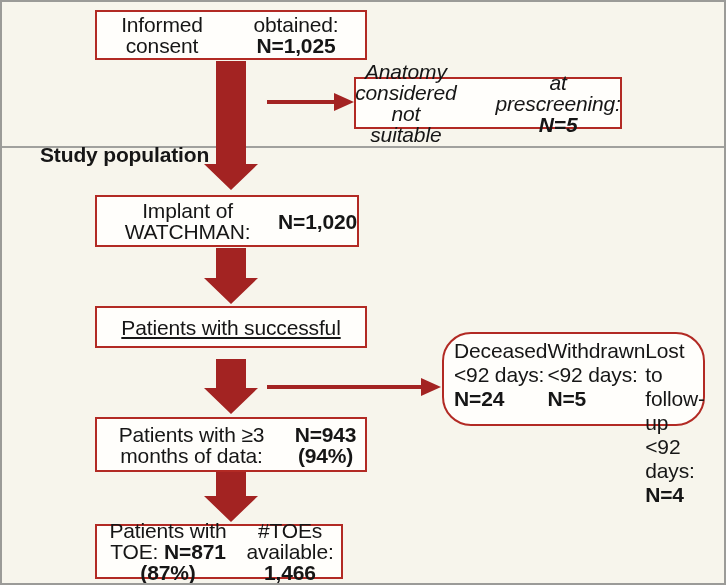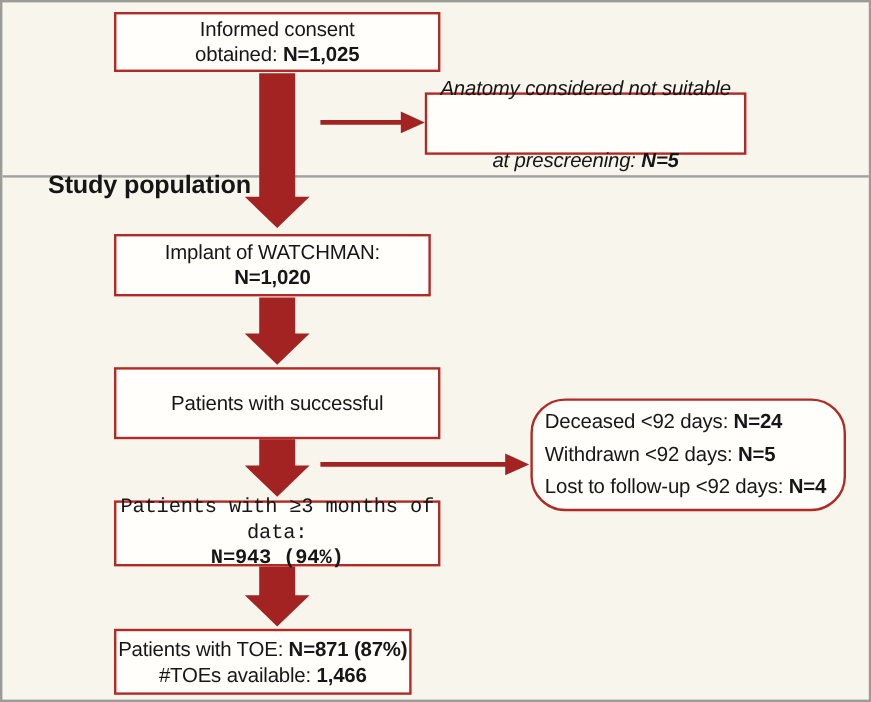--- a/index.html
+++ b/index.html
@@ -35,36 +35,36 @@
   }
   .arrows{
     position:absolute;left:0;top:0;width:726px;height:585px;
     pointer-events:none;
   }
   .box{
     position:absolute;
     box-sizing:border-box;
     border:2px solid var(--box-border);
     background:var(--box-fill);
-    display:flex;flex-direction:column;
+    display:flex;flex-direction:row;
     align-items:center;justify-content:center;
     text-align:center;
-    font-size:17px;line-height:21px;
+    font-size:21px;line-height:21px;
   }
   .box b{font-weight:bold;}
   .box-consent   {left:93px; top:8px;   width:272px;height:50px;}
   .box-anatomy   {left:352px;top:75px;  width:268px;height:52px;font-style:italic;gap:39px;}
   .box-implant   {left:93px; top:193px; width:264px;height:52px;}
-  .box-successful{left:93px; top:304px; width:272px;height:60px;}
+  .box-successful{left:93px; top:304px; width:272px;height:42px;text-decoration:underline;}
   .box-exclusions{
     left:440px;top:330px;width:263px;height:94px;
     align-items:flex-start;justify-content:space-around;
     text-align:left;padding:5px 10px;line-height:24px;border-radius:29px;
   }
-  .box-months    {left:93px; top:415px; width:272px;height:55px;font-family:Liberation Mono, monospace;}
+  .box-months    {left:93px; top:415px; width:272px;height:55px;}
   .box-toe       {left:93px; top:522px; width:248px;height:55px;}
 </style>
 </head>
 <body>
 
 <div class="frame">
 
   <div class="divider"></div>
   <div class="section-label">Study population</div>
 

